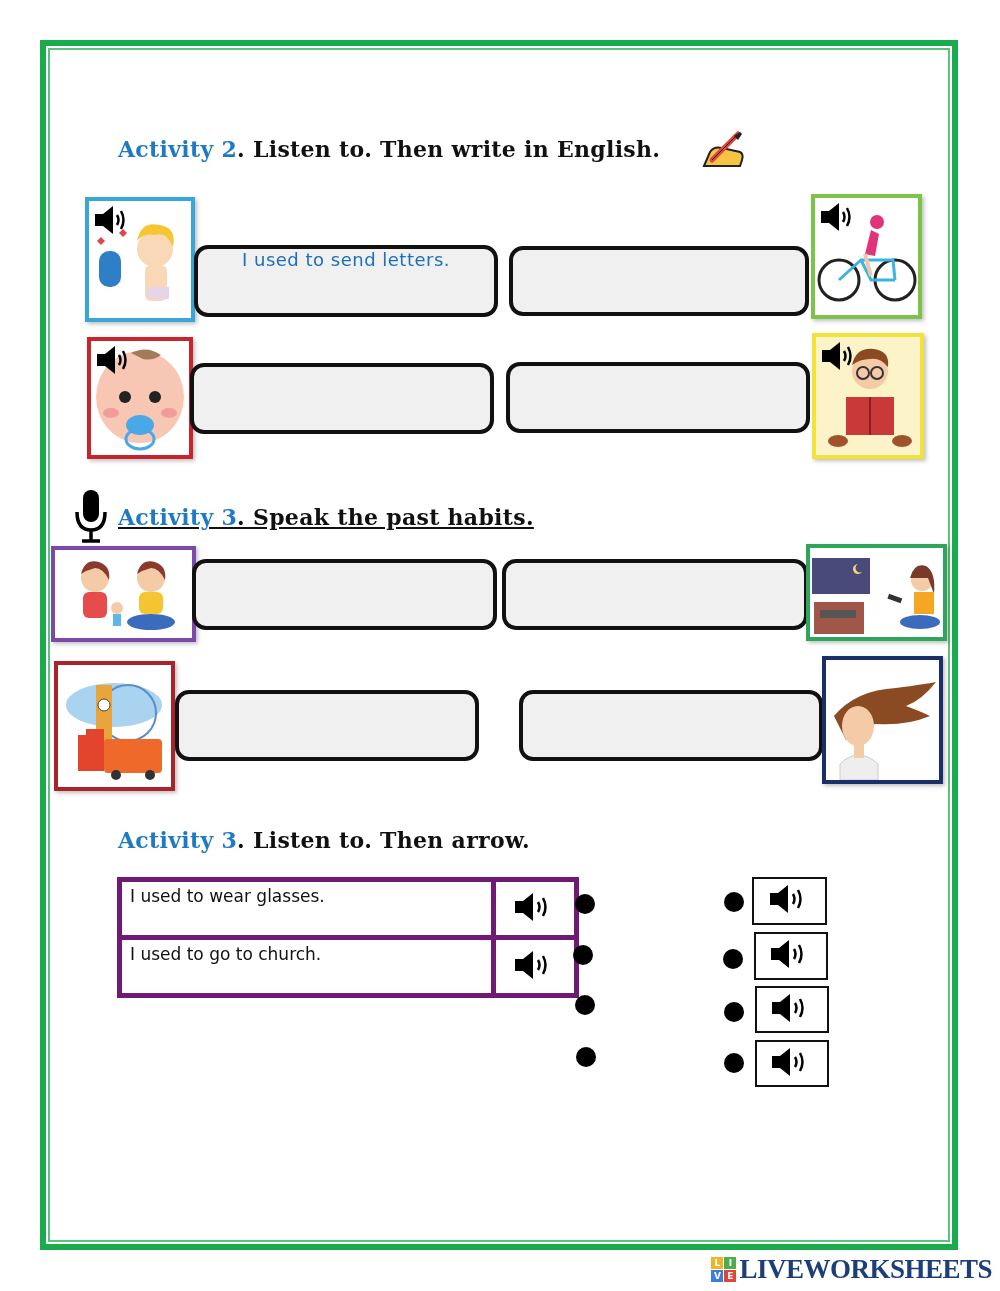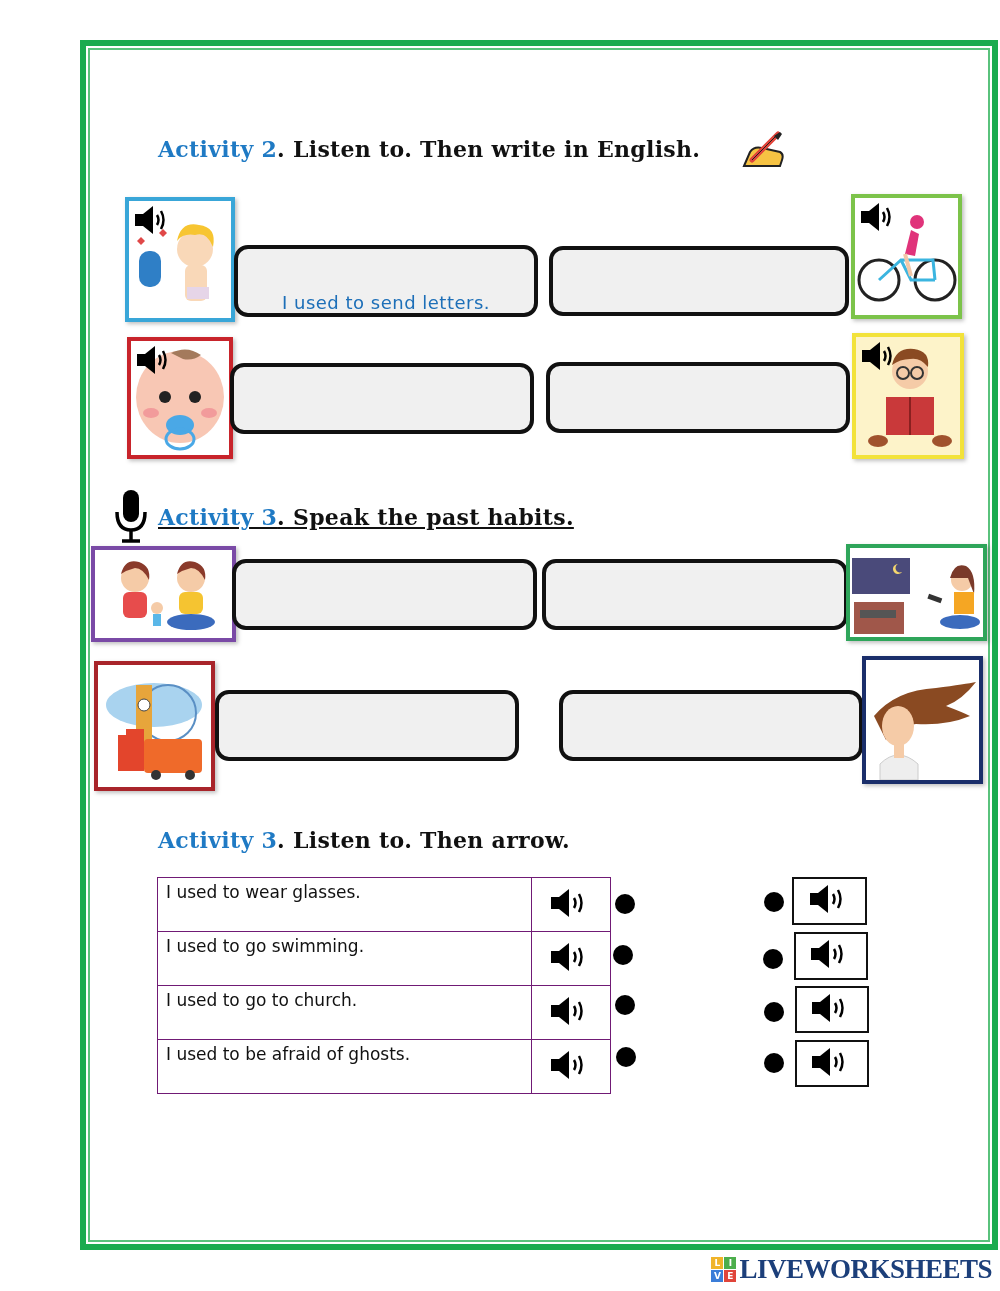--- a/index.html
+++ b/index.html
@@ -1,28 +1,28 @@
 <!DOCTYPE html>
 <html><head>
 <meta charset="utf-8">
 <style>
   html, body { margin:0; padding:0; }
   body { width:1000px; height:1291px; background:#ffffff; position:relative; overflow:hidden; font-family:"DejaVu Sans", sans-serif; }
-  .abs { position:absolute;margin-left:40px; }
+  .abs { position:absolute; }
   .frame-outer { left:40px; top:40px; width:906px; height:1198px; border:6px solid #1aab4f; }
   .frame-inner { left:48px; top:48px; width:898px; height:1190px; border:2px solid #5ac27c; }
   .heading { font-family:"DejaVu Serif", serif; font-weight:bold; font-size:22px; letter-spacing:0.3px; color:#111; white-space:nowrap; }
   .heading .act { color:#1f7ac4; }
-  .answer-box { border:4px solid #111; border-radius:14px; background:#f0f0f0; box-sizing:border-box; display:flex; align-items:flex-end; justify-content:center; }
+  .answer-box { border:4px solid #111; border-radius:14px; background:#f0f0f0; box-sizing:border-box; display:flex; align-items:flex-start; justify-content:center; }
   .answer-box .val { color:#1d6fb8; font-size:18px; letter-spacing:0.5px; }
   .pic { box-sizing:border-box; background:#fff; box-shadow:2px 2px 4px rgba(0,0,0,0.25); overflow:hidden; }
   .pic svg { display:block; }
   .spk { position:absolute; left:4px; top:4px; }
   table.match { border-collapse:collapse; }
-  table.match td { border:1px solid #701a75; height:51px; vertical-align:top; }
+  table.match td { border:5px solid #701a75; height:51px; vertical-align:top; }
   table.match td.txt { width:374px; padding:4px 8px; font-size:17px; color:#111; box-sizing:border-box; }
   table.match td.aud { width:76px; text-align:center; vertical-align:middle; }
   .dot { width:20px; height:20px; border-radius:50%; background:#000; }
   .abox { width:72px; height:44px; border:2px solid #111; box-sizing:border-box; display:flex; align-items:center; justify-content:center; background:#fff; }
   .logo { right:8px; bottom:6px; display:flex; align-items:center; }
   .logo .text { font-family:Liberation Serif, serif; font-weight:bold; font-size:27px; color:#1c3f7a; letter-spacing:-0.5px; }
   .logo .grid { display:grid; grid-template-columns:12px 12px; grid-gap:1px; margin-right:3px; }
   .logo .grid span { font-size:9px; color:#fff; font-weight:bold; text-align:center; line-height:12px; }
 </style>
 </head>
@@ -204,58 +204,38 @@
 </div>
 
 <div class="abs heading" style="left:118px; top:827px;">
   <span class="act">Activity 3</span><span>. Listen to. Then arrow.</span>
 </div>
 
 <table class="abs match" style="left:117px; top:877px;">
   <tbody>
       <tr>
     <td class="txt">I used to wear glasses.</td>
-    <td class="aud">
-      <span><svg width="44" height="32" viewBox="0 0 44 32">
-              <path d="M2 10 H10 L20 2 V30 L10 22 H2 Z" fill="#000"></path>
-              <path d="M25 11 Q28 16 25 21" stroke="#000" stroke-width="2.5" fill="none"></path>
-              <path d="M30 7 Q35 16 30 25" stroke="#000" stroke-width="2.5" fill="none"></path>
-            </svg></span>
-    </td>
-  </tr>
-  <tr>
-    <td class="txt">I used to go swimming.</td>
     <td class="aud">
       <span><svg width="44" height="32" viewBox="0 0 44 32">
               <path d="M2 10 H10 L20 2 V30 L10 22 H2 Z" fill="#000"></path>
               <path d="M25 11 Q28 16 25 21" stroke="#000" stroke-width="2.5" fill="none"></path>
               <path d="M30 7 Q35 16 30 25" stroke="#000" stroke-width="2.5" fill="none"></path>
             </svg></span>
     </td>
   </tr>
   <tr>
     <td class="txt">I used to go to church.</td>
     <td class="aud">
       <span><svg width="44" height="32" viewBox="0 0 44 32">
               <path d="M2 10 H10 L20 2 V30 L10 22 H2 Z" fill="#000"></path>
               <path d="M25 11 Q28 16 25 21" stroke="#000" stroke-width="2.5" fill="none"></path>
               <path d="M30 7 Q35 16 30 25" stroke="#000" stroke-width="2.5" fill="none"></path>
             </svg></span>
     </td>
   </tr>
-  <tr>
-    <td class="txt">I used to be afraid of ghosts.</td>
-    <td class="aud">
-      <span><svg width="44" height="32" viewBox="0 0 44 32">
-              <path d="M2 10 H10 L20 2 V30 L10 22 H2 Z" fill="#000"></path>
-              <path d="M25 11 Q28 16 25 21" stroke="#000" stroke-width="2.5" fill="none"></path>
-              <path d="M30 7 Q35 16 30 25" stroke="#000" stroke-width="2.5" fill="none"></path>
-            </svg></span>
-    </td>
-  </tr>
 </tbody>
   </table>
 
 <div class="abs dot" style="left:575px; top:894px;"></div>
 <div class="abs dot" style="left:573px; top:945px;"></div>
 <div class="abs dot" style="left:575px; top:995px;"></div>
 <div class="abs dot" style="left:576px; top:1047px;"></div>
 
 <div class="abs dot" style="left:724px; top:892px;"></div>
 <div class="abs dot" style="left:723px; top:949px;"></div>

